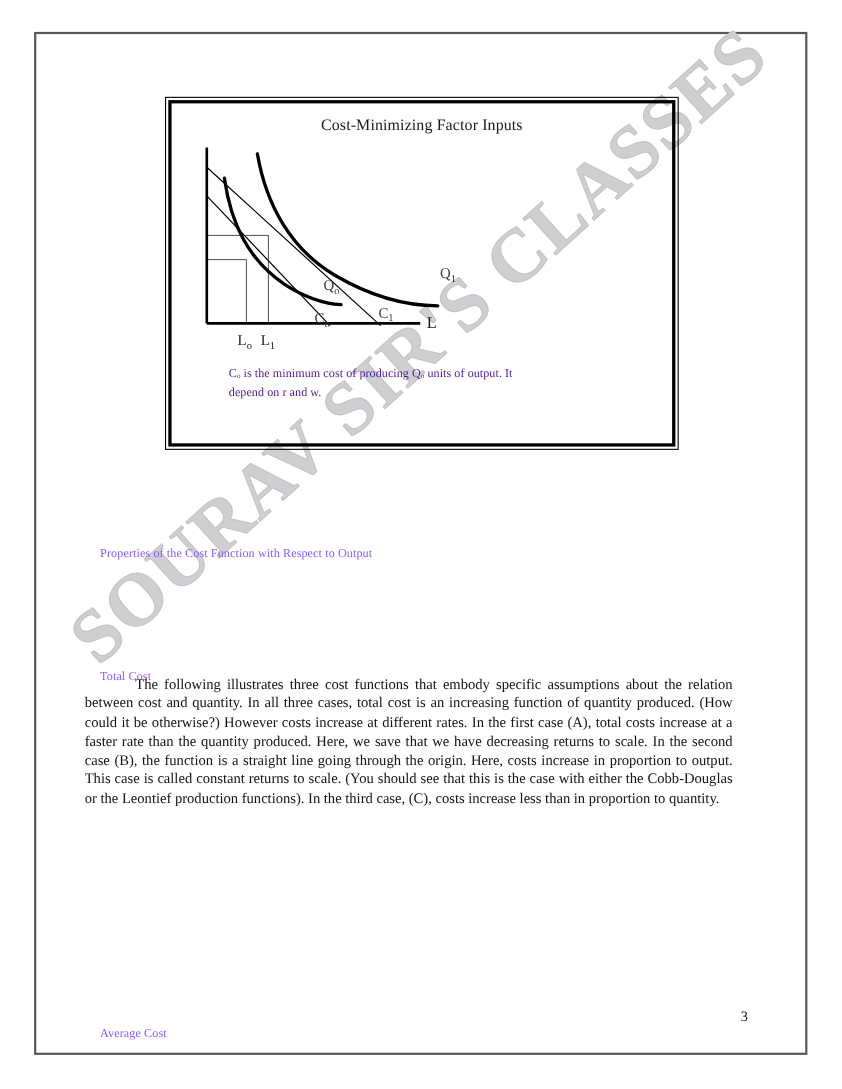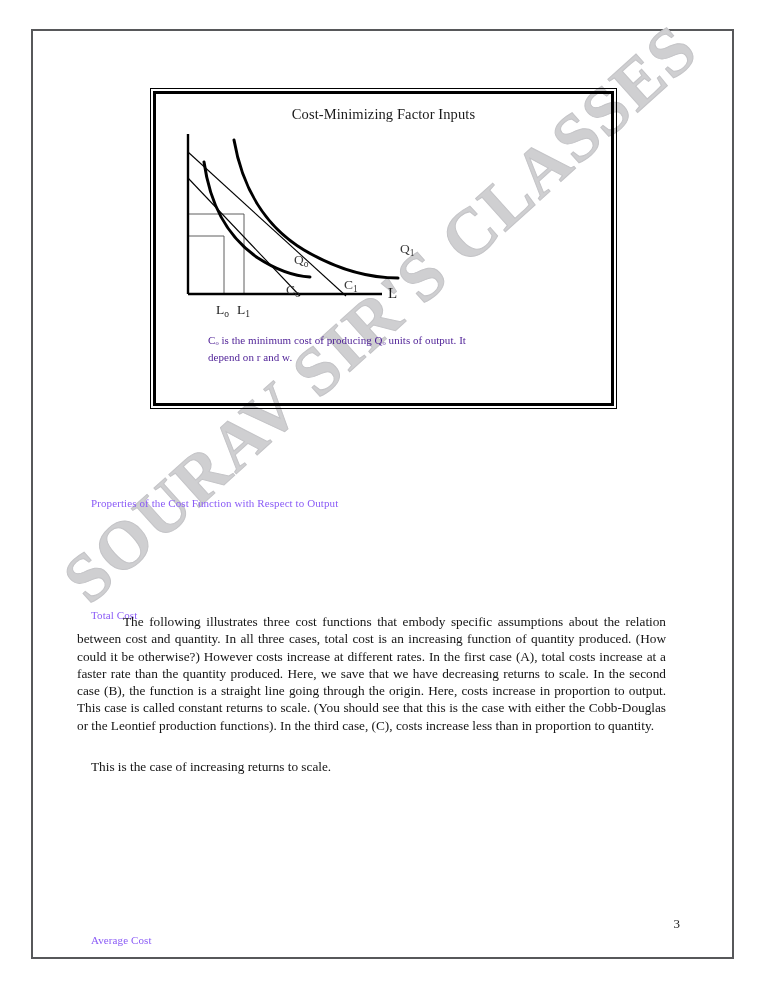--- a/index.html
+++ b/index.html
@@ -203,22 +203,19 @@
 
     <div class="heading" id="h1">Properties of the Cost Function with Respect to Output</div>
 
 
     <div class="heading" id="h2">Total Cost</div>
 
     <div class="para" id="p3">
       <span class="indent"></span><span>The following illustrates three cost functions that embody specific assumptions about the relation between cost and quantity.  In all three cases, total cost is an increasing function of quantity produced.  (How could it be otherwise?)  However costs increase at different rates.  In the first case (A), total costs increase at a faster rate than the quantity produced.  Here, we save that we have decreasing returns to scale.  In the second case (B), the function is a straight line going through the origin.  Here, costs increase in proportion to output.  This case is called constant returns to scale.  (You should see that this is the case with either the Cobb-Douglas or the Leontief production functions).  In the third case, (C), costs increase less than in proportion to quantity.</span>
     </div>
 
-    <div class="para" id="p4">
-      <span>This is the case of increasing returns to scale.</span>
-    </div>
 
     <div class="heading" id="h3">Average Cost</div>
 
     <div id="pageno">3</div>
 
   </div>
 </div>
 
 </body></html>

